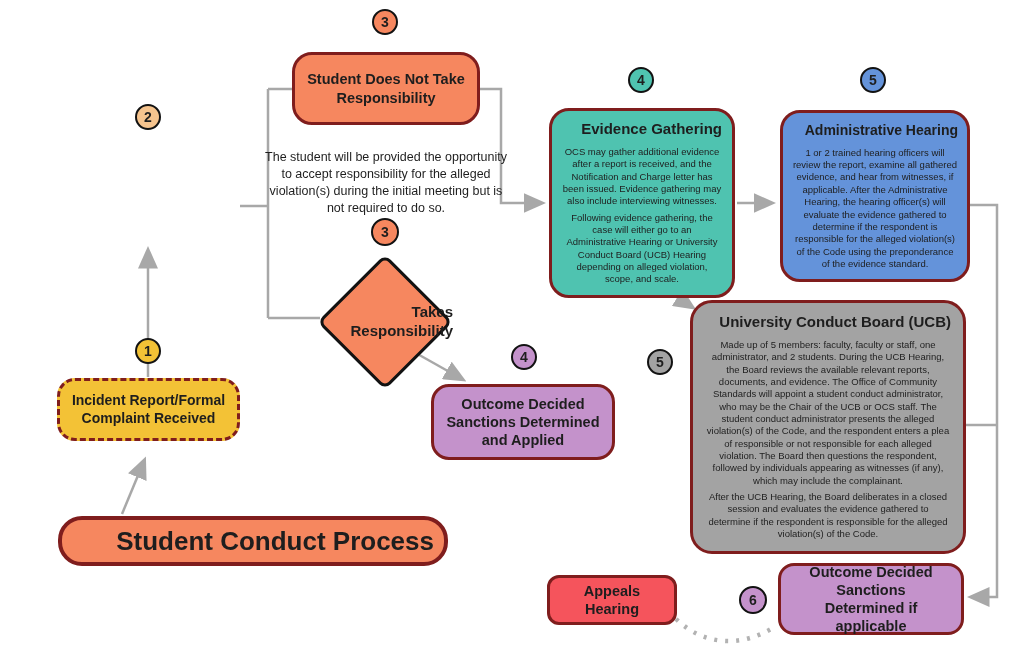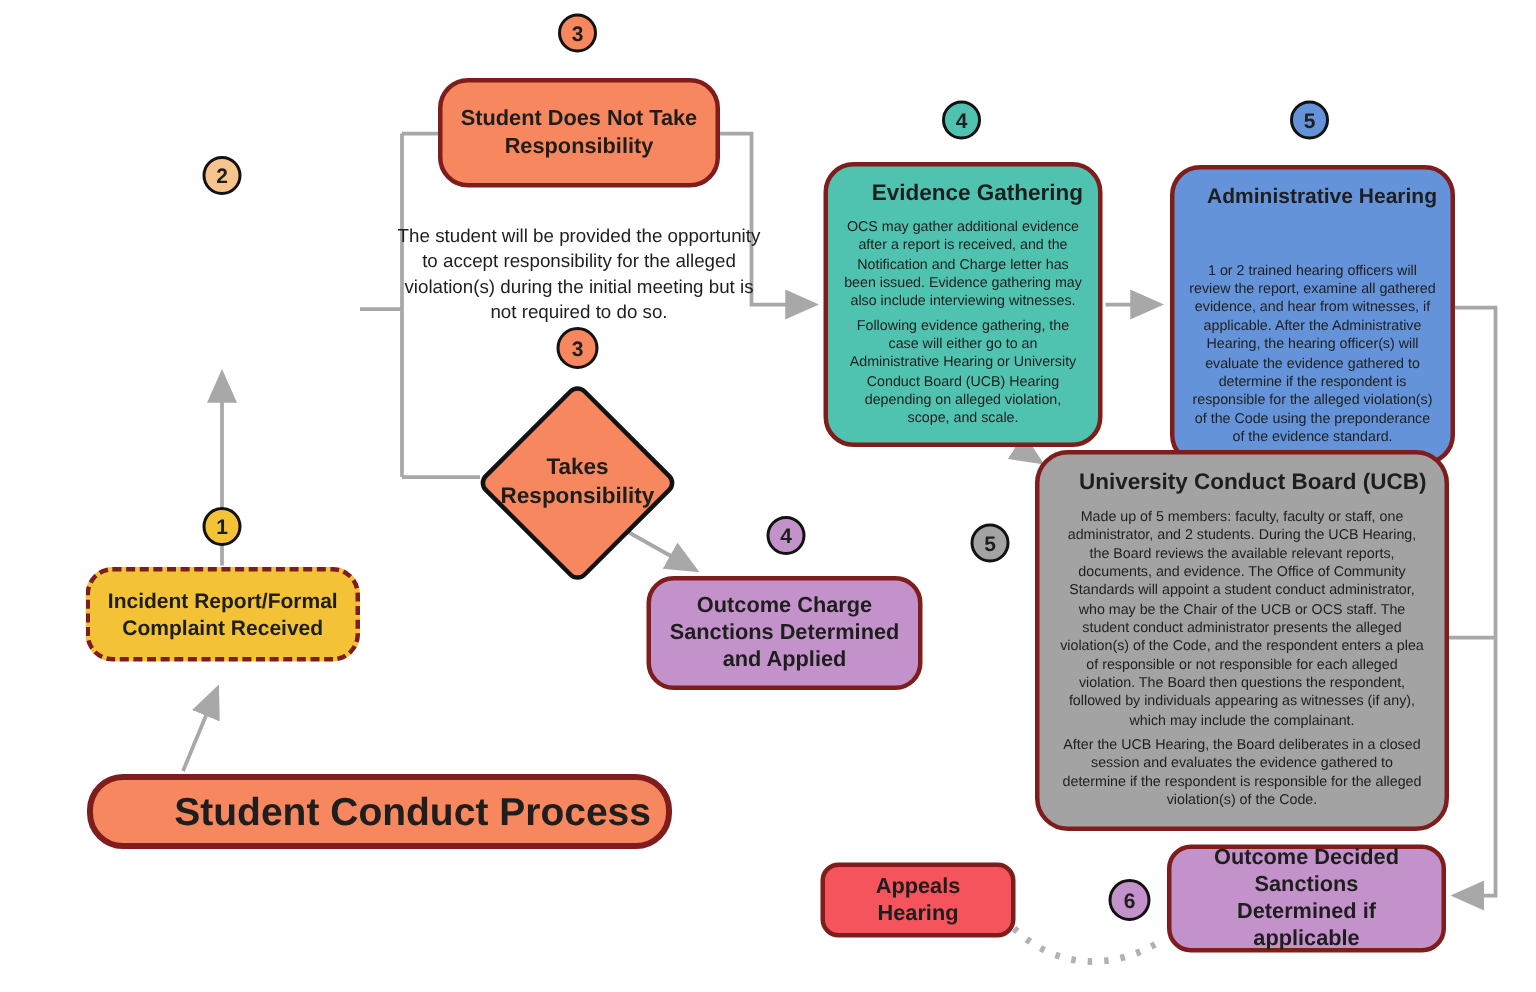--- a/index.html
+++ b/index.html
@@ -84,33 +84,33 @@
     left: 20px; top: 20px; width: 96px; height: 96px;
     background: #F6875F;
     border: 3px solid #121212;
     border-radius: 8px;
     transform: rotate(45deg);
   }
   .diamond-label {
     position: absolute;
     left: 0; top: 0; width: 100%; height: 100%;
     display: flex; align-items: center; justify-content: center;
-    text-align: center; font-weight: bold; font-size: 15px; line-height: 1.25;
+    text-align: right; font-weight: bold; font-size: 15px; line-height: 1.25;
   }
   .outcome-applied {
     left: 431px; top: 384px; width: 184px; height: 76px;
     border-radius: 18px; font-size: 14.5px; padding: 4px 10px;
   }
   .evidence {
     left: 549px; top: 108px; width: 186px; min-height: 180px;
     border-radius: 20px; padding: 9px 10px;
   }
   .admin-hearing {
     left: 780px; top: 110px; width: 190px; min-height: 172px;
-    border-radius: 20px; padding: 9px 9px; gap: 28px;
+    border-radius: 20px; padding: 9px 9px;
   }
   .ucb {
     left: 690px; top: 300px; width: 276px; min-height: 248px;
     border-radius: 22px; padding: 10px 12px;
   }
   .node h3 { font-size: 15px; line-height: 1.2; margin-bottom: 4px; font-weight: bold; }
   .admin-hearing h3 { font-size: 14px; }
   .ucb h3 { font-size: 15px; }
   .node p.body {
     font-size: 9.5px; line-height: 1.3; font-weight: normal;
@@ -184,21 +184,21 @@
   </div>
 
   <div class="note-text">The student will be provided the opportunity to accept responsibility for the alleged violation(s) during the initial meeting but is not required to do so.</div>
 
   <div class="diamond-wrap">
     <div class="diamond-shape"></div>
     <div class="diamond-label">Takes Responsibility</div>
   </div>
 
   <div class="node purple outcome-applied">
-    <span class="label">Outcome Charge Sanctions Determined and Applied</span>
+    <span class="label">Outcome Decided Sanctions Determined and Applied</span>
   </div>
 
   <div class="node teal evidence">
     <h3>Evidence Gathering</h3>
     <p class="body">OCS may gather additional evidence after a report is received, and the Notification and Charge letter has been issued. Evidence gathering may also include interviewing witnesses.</p>
     <p class="body">Following evidence gathering, the case will either go to an Administrative Hearing or University Conduct Board (UCB) Hearing depending on alleged violation, scope, and scale.</p>
   </div>
 
   <div class="node blue admin-hearing">
     <h3>Administrative Hearing</h3>

